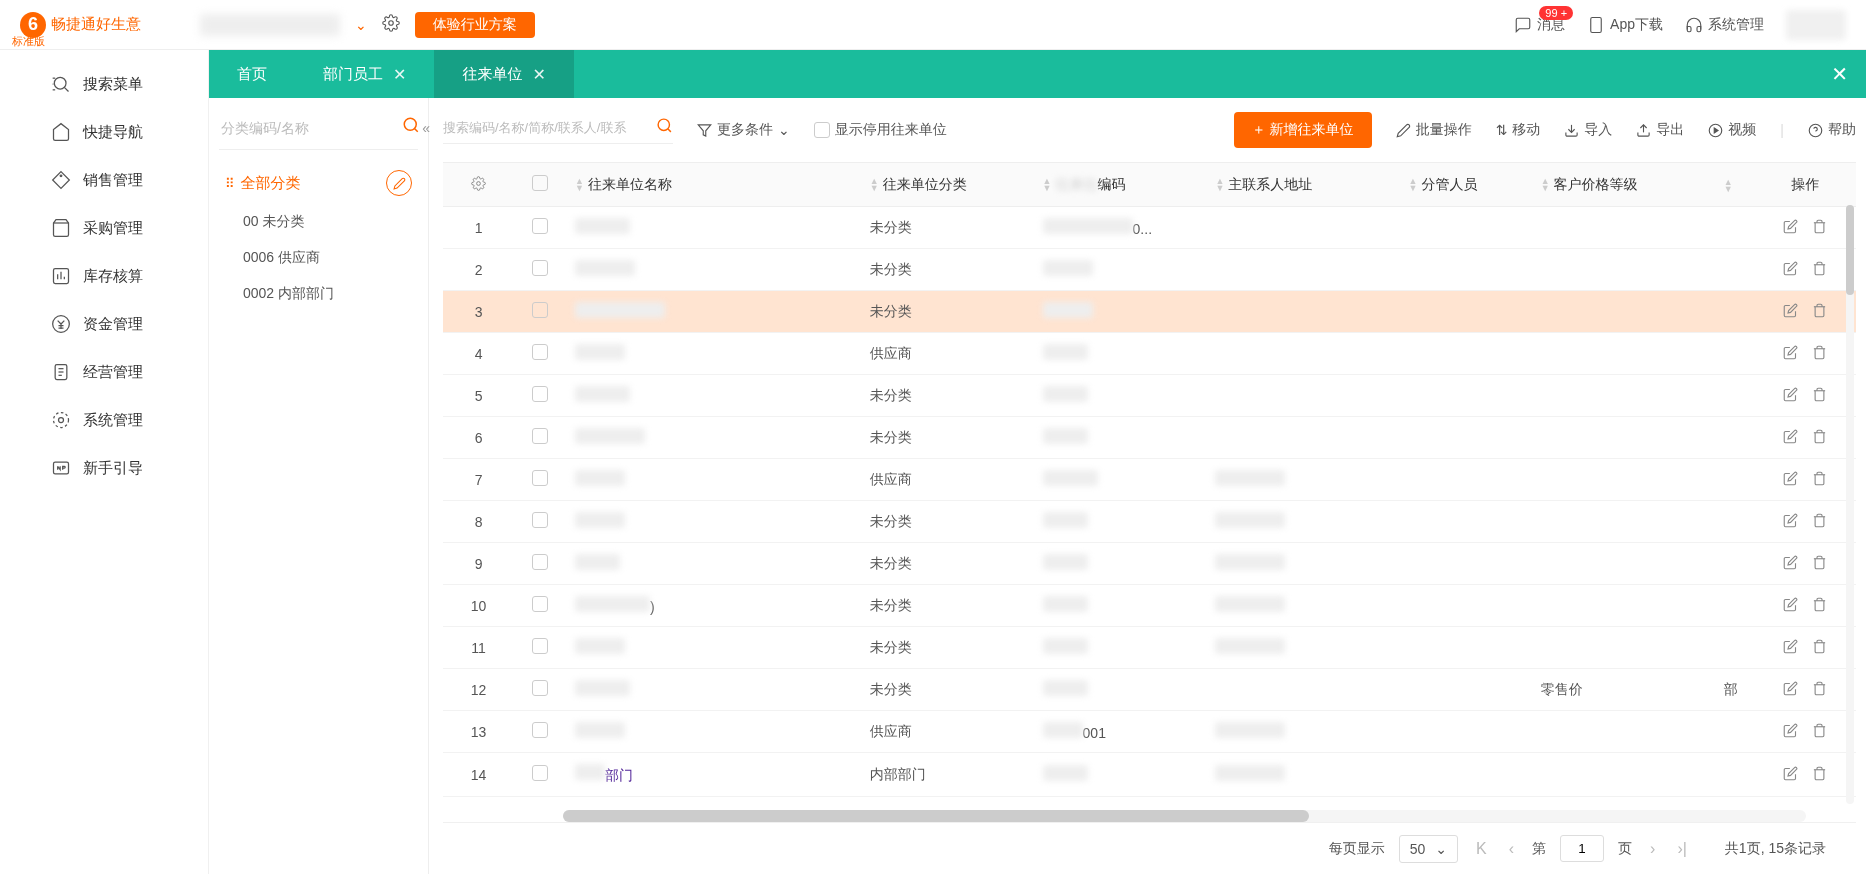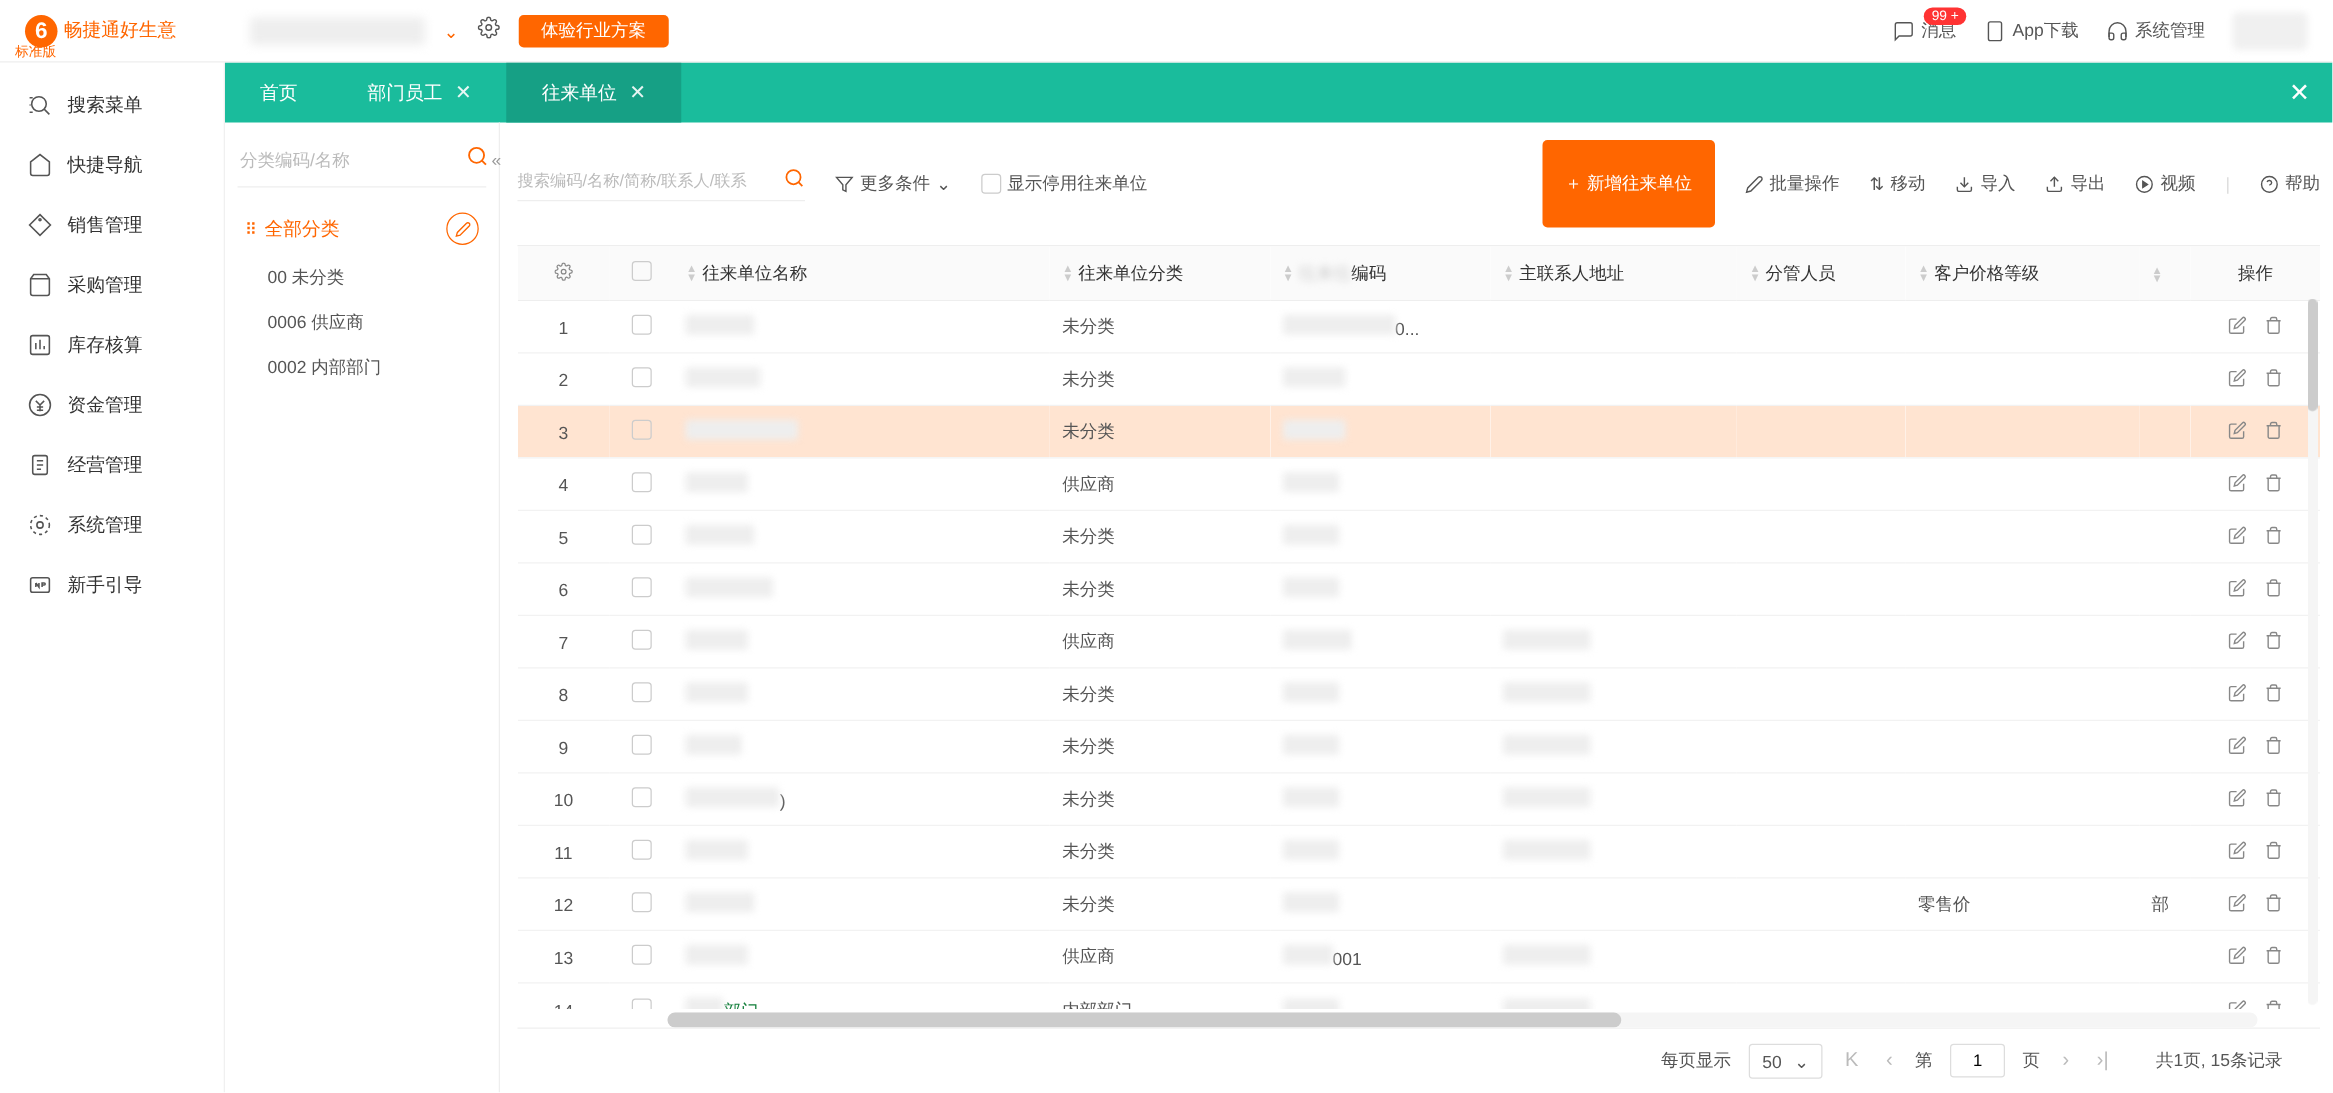--- a/index.html
+++ b/index.html
@@ -20,21 +20,21 @@
     .header-right { margin-left: auto; display: flex; align-items: center; gap: 22px; }
     .header-link { display: flex; align-items: center; gap: 5px; color: #555; cursor: pointer; position: relative; font-size: 14px; text-align: center; }
     .badge { background: #ff3333; color: #fff; font-size: 11px; padding: 1px 6px; border-radius: 9px; position: absolute; top: -10px; right: -8px; }
     .avatar { width: 60px; height: 30px; background: #f0f0f0; border-radius: 4px; filter: blur(3px); }
     .icon-svg { width: 18px; height: 18px; stroke: #555; fill: none; stroke-width: 1.5; }
     
     
     .layout { display: flex; height: calc(100% - 50px); }
     
     
-    .sidebar { width: 180px; background: #fff; border-right: 1px solid #f0f0f0; padding-top: 10px; flex-shrink: 0; }
+    .sidebar { width: 180px; background: #fff; border-right: 1px solid #f0f0f0; padding-top: 10px; flex-shrink: 0; margin-left: 29px; }
     .sb-item { display: flex; align-items: center; gap: 12px; padding: 14px 22px; color: #333; cursor: pointer; font-size: 15px; }
     .sb-item.active { background: #ff6600; color: #fff; }
     .sb-item.active .sb-icon-svg { stroke: #fff; }
     .sb-icon-svg { width: 20px; height: 20px; stroke: #555; fill: none; stroke-width: 1.5; flex-shrink: 0; }
     
     
     .content-wrap { flex: 1; display: flex; flex-direction: column; min-width: 0; }
     .tabs { background: #1abc9c; height: 48px; display: flex; align-items: stretch; }
     .tab { padding: 0 28px; display: flex; align-items: center; gap: 10px; color: #fff; cursor: pointer; font-size: 15px; }
     .tab.active { background: #16a085; }
@@ -55,21 +55,21 @@
     .tree-item { padding: 9px 6px 9px 24px; color: #555; cursor: pointer; font-size: 14px; }
     
     
     .main { flex: 1; display: flex; flex-direction: column; padding: 14px 10px 0 14px; min-width: 0; }
     .toolbar { display: flex; align-items: center; gap: 24px; padding-bottom: 14px; flex-wrap: nowrap; }
     .tb-search { display: flex; align-items: center; border-bottom: 1px solid #eee; padding-bottom: 4px; width: 230px; }
     .tb-search input { border: none; outline: none; flex: 1; font-size: 13px; }
     .tb-search input::placeholder { color: #bbb; }
     .filter-link { display: flex; align-items: center; gap: 5px; color: #555; cursor: pointer; font-size: 14px; }
     .checkbox-sq { width: 16px; height: 16px; border: 1px solid #ccc; border-radius: 3px; display: inline-block; }
-    .btn-add { background: #ff6600; color: #fff; padding: 26px 18px; border-radius: 4px; border: none; cursor: pointer; font-size: 14px; margin-left: auto; }
+    .btn-add { background: #ff6600; color: #fff; padding: 9px 18px; border-radius: 4px; border: none; cursor: pointer; font-size: 14px; margin-left: auto; }
     .tb-action { display: flex; align-items: center; gap: 5px; color: #555; cursor: pointer; font-size: 14px; }
     .tb-divider { color: #ddd; }
     
     
     .table-wrap { flex: 1; overflow: hidden; border-top: 1px solid #eee; position: relative; display: flex; flex-direction: column; }
     .table-scroll { flex: 1; overflow-y: auto; overflow-x: hidden; }
     table { width: 100%; border-collapse: collapse; table-layout: fixed; }
     th { background: #fafafa; padding: 12px 10px; text-align: left; font-weight: normal; color: #333; border-bottom: 1px solid #eee; font-size: 14px; position: sticky; top: 0; }
     th.center, td.center { text-align: center; }
     td { padding: 11px 10px; border-bottom: 1px solid #f2f2f2; color: #555; font-size: 14px; white-space: nowrap; overflow: hidden; text-overflow: ellipsis; }
@@ -665,21 +665,21 @@
         <span class="row-action-icon"><svg width="15" height="15" viewBox="0 0 24 24" fill="none" stroke="currentColor" stroke-width="1.8">
                             <polyline points="3 6 5 6 21 6"></polyline>
                             <path d="M19 6v14a2 2 0 0 1-2 2H7a2 2 0 0 1-2-2V6m3 0V4a2 2 0 0 1 2-2h4a2 2 0 0 1 2 2v2"></path>
                           </svg></span>
       </div>
     </td>
                   </tr>
                   <tr>
     <td class="center">14</td>
     <td class="center"><span class="checkbox-sq"></span></td>
-    <td><span class="cell-blur" style="width:30px"></span><span style="color:#15803d">部门</span></td>
+    <td><span class="cell-blur" style="width:30px"></span><span style="color:#4c1d95">部门</span></td>
     <td>内部部门</td>
     <td><span class="cell-blur" style="width:45px"></span></td>
     <td><span class="cell-blur" style="width:70px"></span></td>
     <td></td>
     <td></td>
     <td></td>
     <td class="center">
       <div class="row-actions">
         <span class="row-action-icon"><svg width="15" height="15" viewBox="0 0 24 24" fill="none" stroke="currentColor" stroke-width="1.8">
                             <path d="M11 4H4a2 2 0 0 0-2 2v14a2 2 0 0 0 2 2h14a2 2 0 0 0 2-2v-7"></path>

